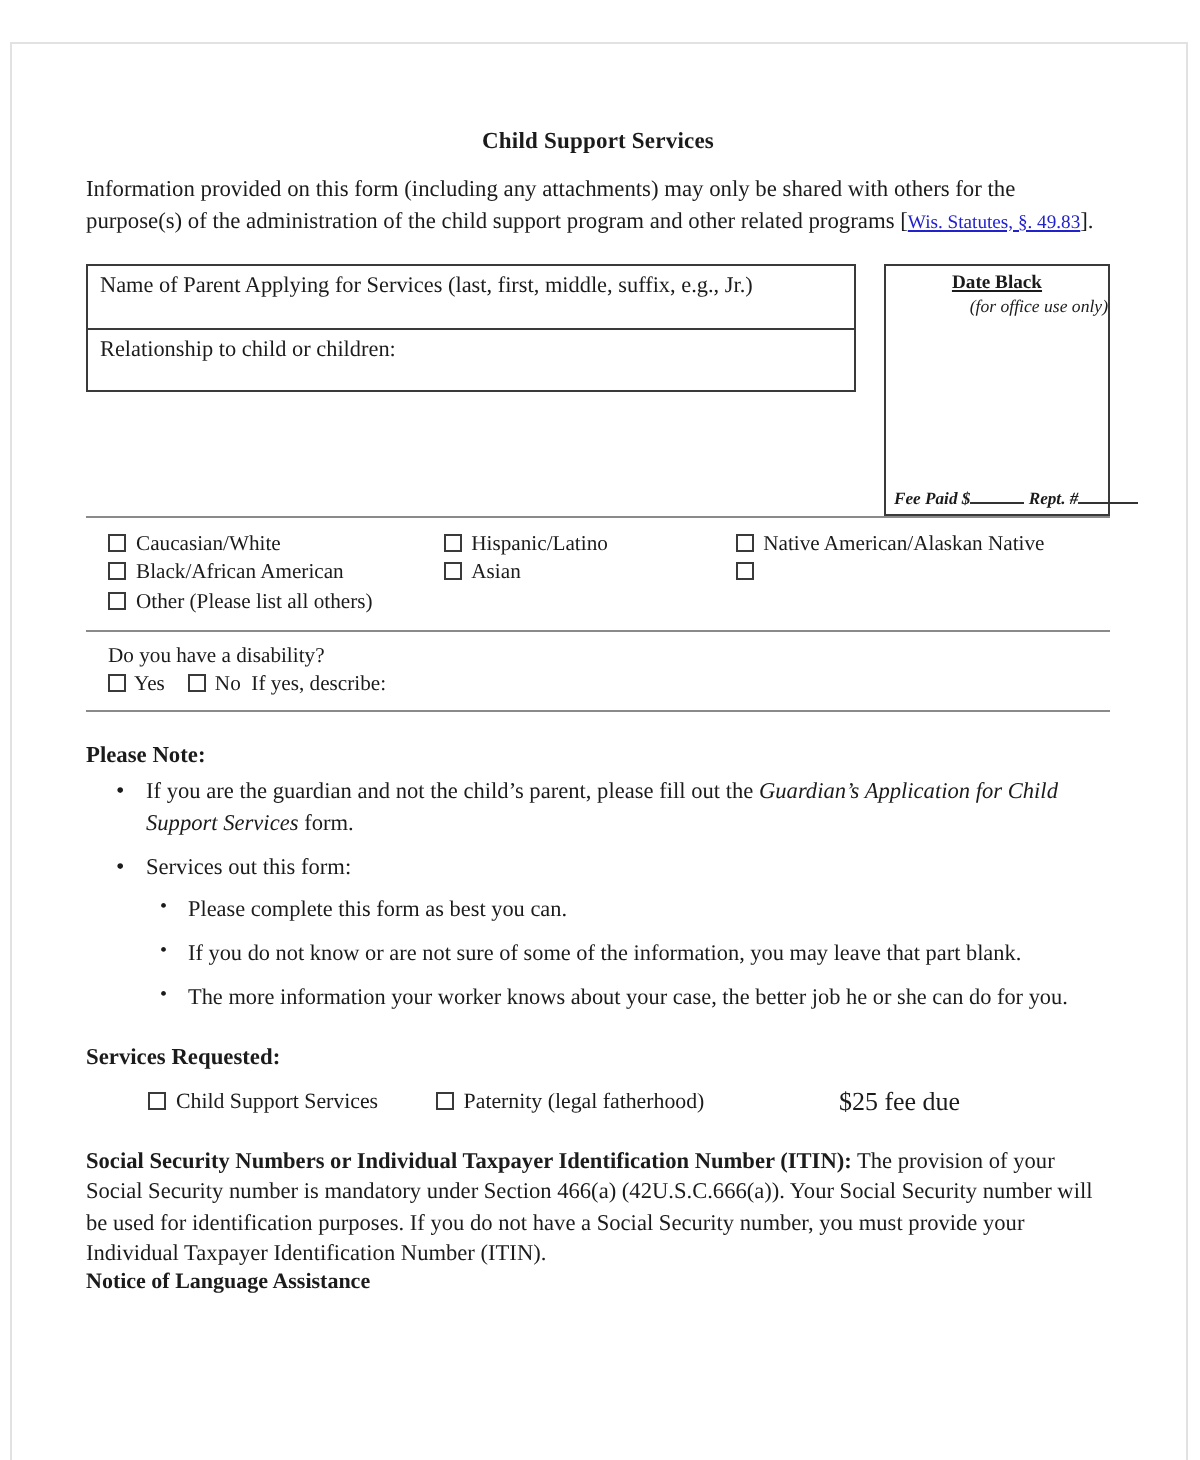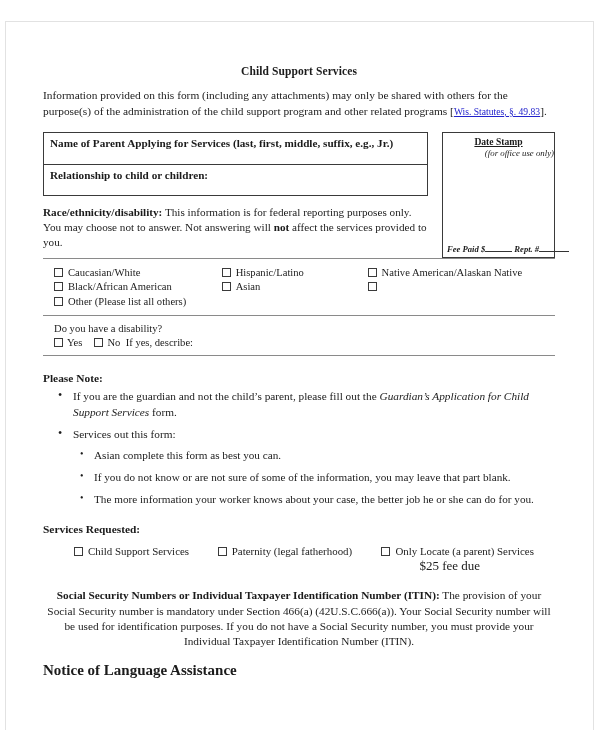--- a/index.html
+++ b/index.html
@@ -62,21 +62,20 @@
   }
   .leftcol { width: 385px; }
   .gap { width: 14px; }
   .rightcol { width: 113px; }
 
   .fieldbox {
     border: 1px solid #3a3a3a;
     box-sizing: border-box;
     font-size: 11.2px;
     padding: 4px 21px 0 6px;
-    font-weight: bold;
   }
   .fieldbox.first { height: 32px; border-bottom: none; }
   .fieldbox.second { height: 32px; }
 
   .stampbox {
     border: 1px solid #3a3a3a;
     box-sizing: border-box;
     height: 126px;
     position: relative;
     padding-top: 3px;
@@ -208,26 +207,25 @@
   .svc-c2 { width: 165px; }
   .svc-c3 { width: 175px; }
   .svc-row { font-size: 10.9px; line-height: 14.5px; white-space: nowrap; }
   .svc-fee { font-size: 13px; line-height: 14.5px; padding-left: 38px; }
 
   
   .ssn {
     font-size: 11.3px;
     line-height: 15.4px;
     margin-top: 15px;
-    text-align: center;
   }
   .lang-head {
     font-weight: bold;
-    font-size: 15px;
-    margin-top: 12px;
+    font-size: 11px;
+    margin-top: 0;
   }
   .lang-line {
     font-size: 11.3px;
     line-height: 15.4px;
     margin-top: 2px;
   }
   .lang-line .cb { margin-left: 6px; margin-right: 5px; }
 </style>
 </head>
 <body>
@@ -240,28 +238,27 @@
     <p class="para"><span>Information provided on this form (including any attachments) may only be shared with others for the purpose(s) of the administration of the child support program and other related programs [</span><a class="link" href="#">Wis. Statutes, §. 49.83</a><span>].</span></p>
 
     <div class="topgrid">
       <div class="leftcol">
         <div class="fieldbox first">
           <span>Name of Parent Applying for Services (last, first, middle, suffix, e.g., Jr.)</span>
         </div>
         <div class="fieldbox second">
           <span>Relationship to child or children:</span>
         </div>
-        <div class="race-note"><b>Race/ethnicity/disability:</b><span> This information is for federal reporting purposes only. You may choose not to answer. Not answering will </span><b>not</b><span> affect the services provided to you.</span></div>
       </div>
 
       <div class="gap"></div>
 
       <div class="rightcol">
         <div class="stampbox">
-          <div class="stamp-title">Date Stamp</div>
+          <div class="stamp-title">Date Black</div>
           <div class="stamp-sub">(for office use only)</div>
           <div class="stamp-foot"><span>Fee Paid $</span><span class="ul-sm ul-a"></span>&nbsp;<span>Rept. #</span><span class="ul-sm ul-b"></span></div>
         </div>
       </div>
     </div>
 
     <hr class="rule r1">
 
     <div class="eth-wrap">
       <div class="eth-c1">
@@ -286,37 +283,36 @@
       <div class="dis-row"><span class="cb"></span><span>Yes</span><span class="sp-wide"></span><span class="cb"></span><span>No</span>&nbsp;&nbsp;<span>If yes, describe:</span></div>
     </div>
 
     <hr class="rule">
 
     <div class="sec-head">Please Note:</div>
     <ul class="lvl1">
       <li><span>If you are the guardian and not the child’s parent, please fill out the </span><i>Guardian’s Application for Child Support Services</i><span> form.</span></li>
       <li><span>Services out this form:</span>
         <ul class="lvl2">
-          <li>Asian complete this form as best you can.</li>
+          <li>Please complete this form as best you can.</li>
           <li>If you do not know or are not sure of some of the information, you may leave that part blank.</li>
           <li>The more information your worker knows about your case, the better job he or she can do for you.</li>
         </ul>
       </li>
     </ul>
 
     <div class="sec-head">Services Requested:</div>
     <div class="svc-wrap">
       <div class="svc-c1">
         <div class="svc-row"><span class="cb"></span><span>Child Support Services</span></div>
       </div>
       <div class="svc-c2">
         <div class="svc-row"><span class="cb"></span><span>Paternity (legal fatherhood)</span></div>
       </div>
       <div class="svc-c3">
-        <div class="svc-row"><span class="cb"></span><span>Only Locate (a parent) Services</span></div>
         <div class="svc-fee">$25 fee due</div>
       </div>
     </div>
 
     <div class="ssn"><b>Social Security Numbers or Individual Taxpayer Identification Number (ITIN):</b><span>  The provision of your Social Security number is mandatory under Section 466(a) (42U.S.C.666(a)). Your Social Security number will be used for identification purposes. If you do not have a Social Security number, you must provide your Individual Taxpayer Identification Number (ITIN).</span></div>
 
     <div class="lang-head">Notice of Language Assistance</div>
 
   </div>
 </div>

